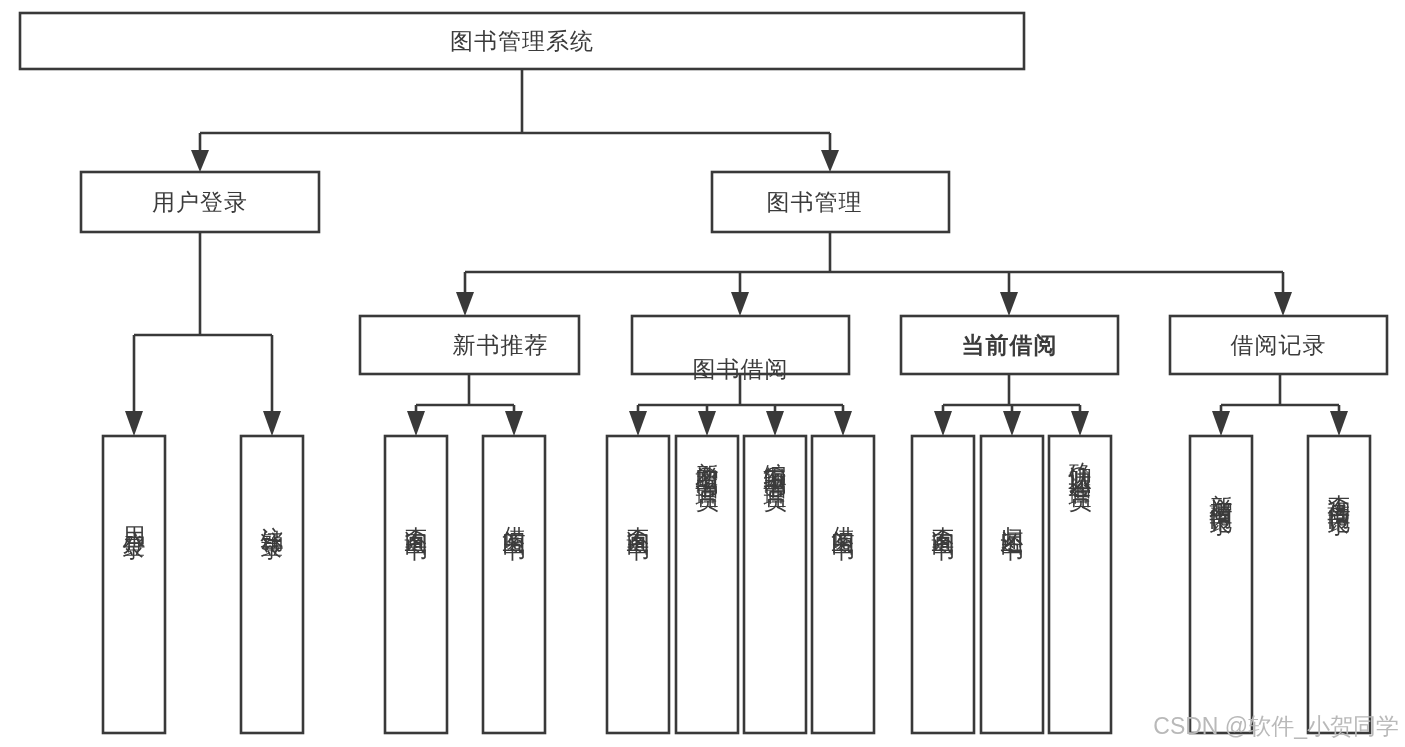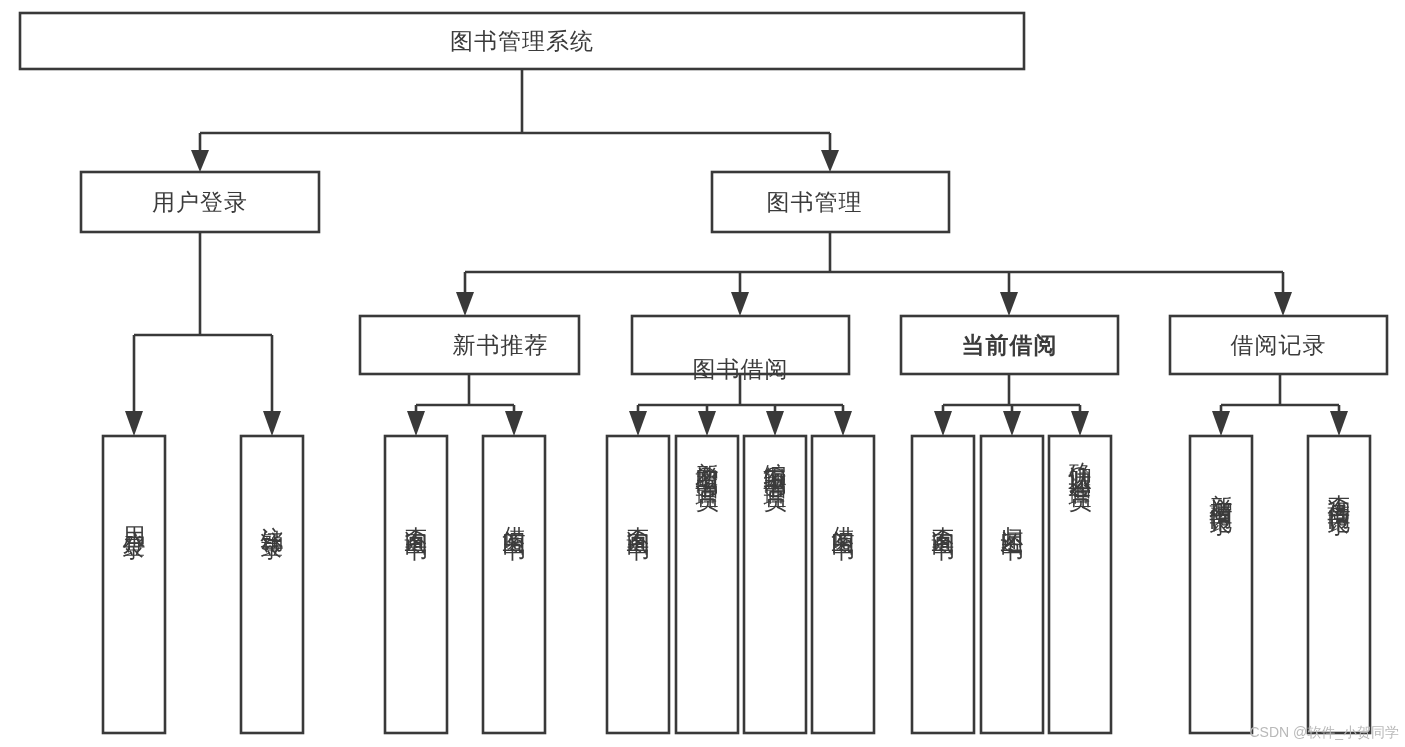--- a/index.html
+++ b/index.html
@@ -69,21 +69,21 @@
     font-size: 23px;
     color: #3b3b3b;
     white-space: nowrap;
     letter-spacing: 1px;
   }
   .watermark {
     position: absolute;
     right: 6px;
     bottom: 5px;
     font-family: "Liberation Sans", "DejaVu Sans", sans-serif;
-    font-size: 14px;
+    font-size: 23px;
     color: #b9b9b9;
     white-space: nowrap;
     pointer-events: none;
   }
 </style>
 </head>
 <body>
 
 <div id="diagram-root">
 

